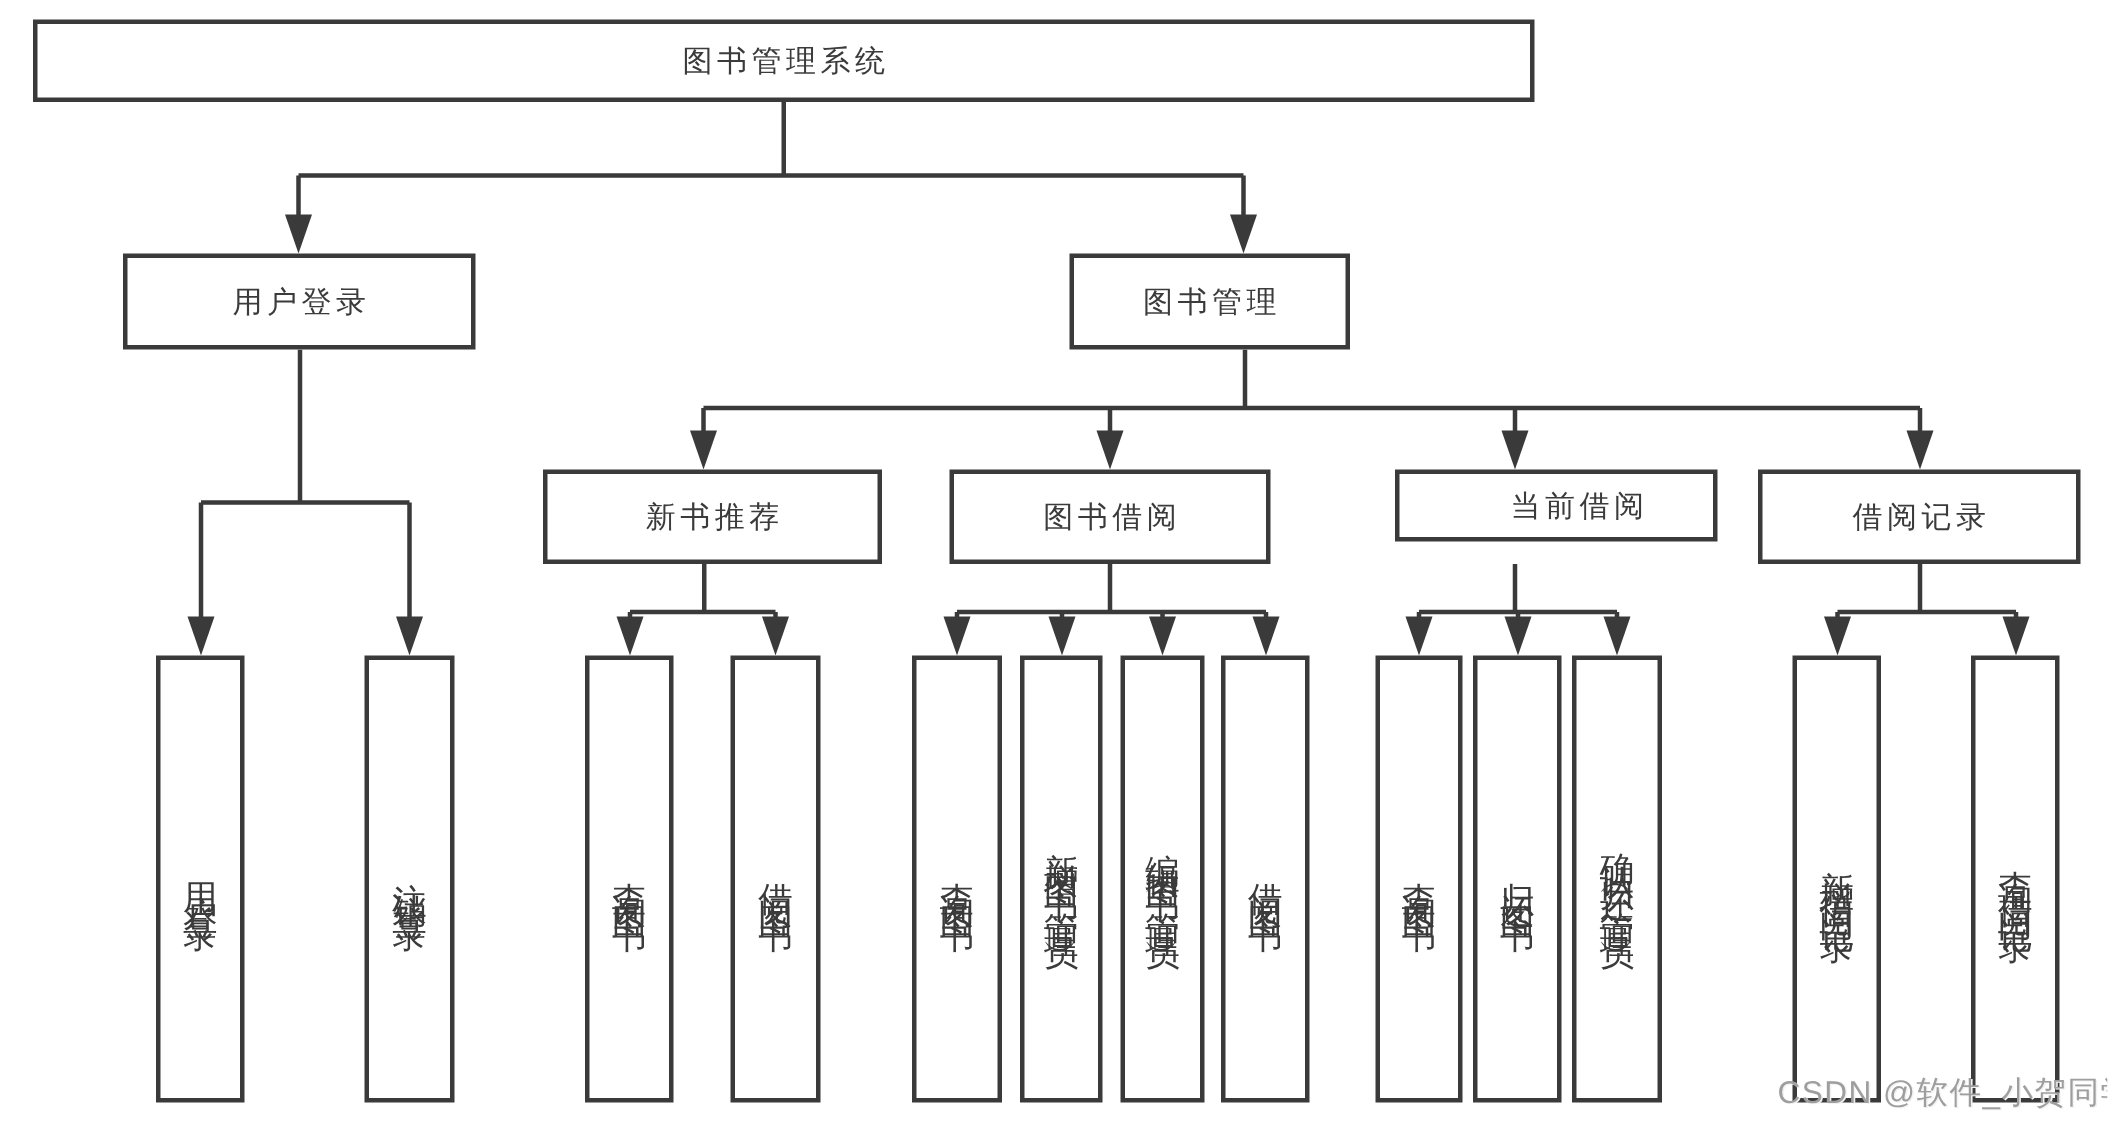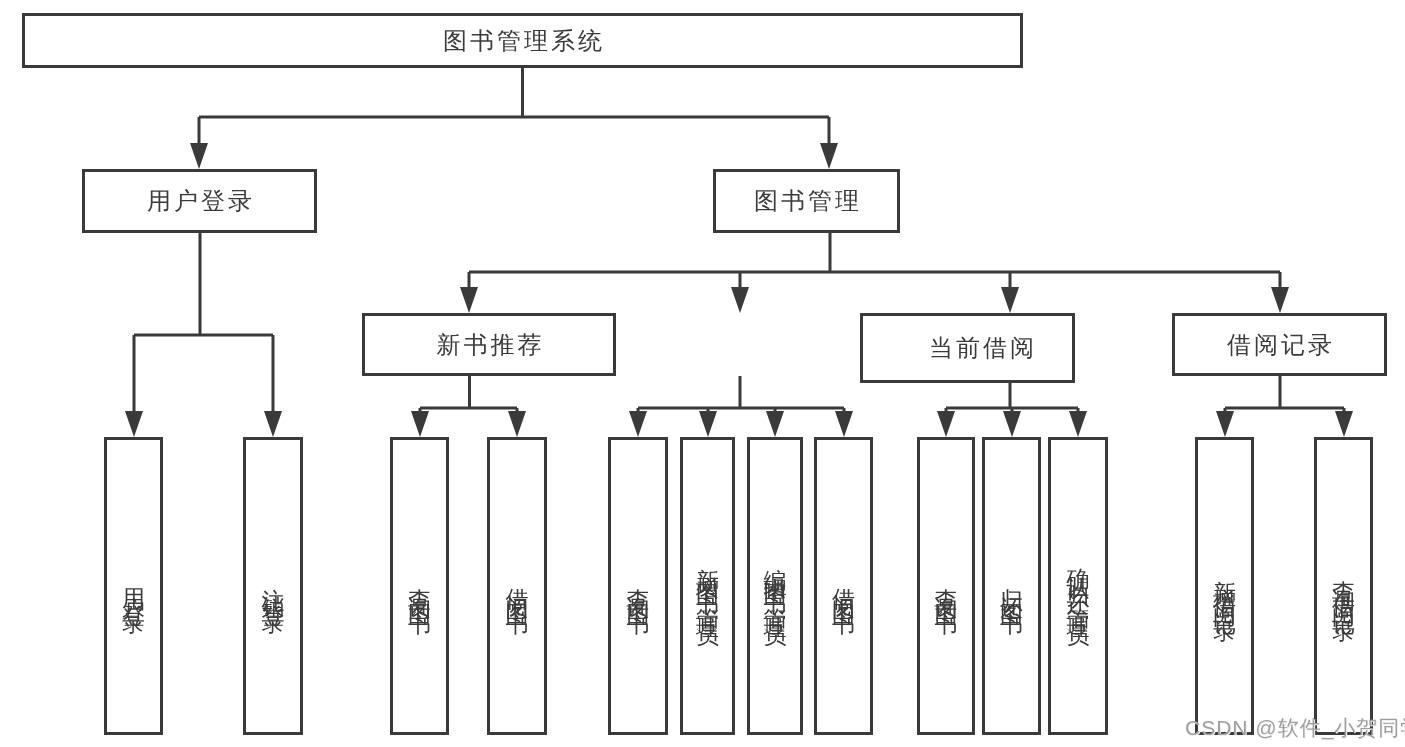--- a/index.html
+++ b/index.html
@@ -12,21 +12,21 @@
   }
   #connectors{position:absolute;left:0;top:0;width:1405px;height:747px;}
   #connectors path{stroke:#3a3a3a;stroke-width:3;fill:none;}
   #connectors polygon{fill:#3a3a3a;stroke:none;}
   .node{
     position:absolute;box-sizing:border-box;
     border:3px solid #3a3a3a;background:#ffffff;
     display:flex;align-items:center;justify-content:center;
     color:#3b3b3b;
   }
-  .h-node{font-size:24px;letter-spacing:3px;text-indent:3px;white-space:nowrap;}
+  .h-node{font-size:20px;letter-spacing:3px;text-indent:3px;white-space:nowrap;}
   .v-node{
     top:437px;height:298px;
     writing-mode:vertical-rl;text-orientation:mixed;
     font-size:23px;letter-spacing:8px;
     line-height:1;
   }
   #watermark{
     position:absolute;left:1185px;top:714px;
     font-size:21px;letter-spacing:1px;
     color:#9e9e9e;
@@ -73,22 +73,23 @@
     <path d="M1280 376 V408 M1225 408 H1344 M1225 408 V413 M1344 408 V413"></path>
     <polygon points="1216,411 1234,411 1225,437"></polygon>
     <polygon points="1335,411 1353,411 1344,437"></polygon>
   </svg>
 
   <div class="node h-node" style="left:22px;top:13px;width:1001px;height:55px;">图书管理系统</div>
 
   <div class="node h-node" style="left:82px;top:169px;width:235px;height:64px;">用户登录</div>
   <div class="node h-node" style="left:713px;top:169px;width:187px;height:64px;">图书管理</div>
 
-  <div class="node h-node" style="left:362px;top:313px;width:254px;height:63px;text-align:center;">新书推荐</div>
-  <div class="node h-node" style="left:860px;top:313px;width:215px;height:70px;padding-left:28px;">当前借阅</div>
+  <div class="node h-node" style="left:362px;top:313px;width:226px;height:63px;text-align:center;">新书推荐</div>
+  <div class="node h-node" style="left:633px;top:313px;width:214px;height:63px;">图书借阅</div>
+  <div class="node h-node" style="left:930px;top:313px;width:215px;height:48px;padding-left:28px;">当前借阅</div>
   <div class="node h-node" style="left:1172px;top:313px;width:215px;height:63px;">借阅记录</div>
 
   <div class="node v-node" style="left:104px;width:59px;">用户登录</div>
   <div class="node v-node" style="left:243px;width:60px;">注销登录</div>
 
   <div class="node v-node" style="left:390px;width:59px;">查询图书</div>
   <div class="node v-node" style="left:487px;width:60px;">借阅图书</div>
 
   <div class="node v-node" style="left:608px;width:60px;">查询图书</div>
   <div class="node v-node" style="left:680px;width:55px;">新增图书（管理员）</div>

